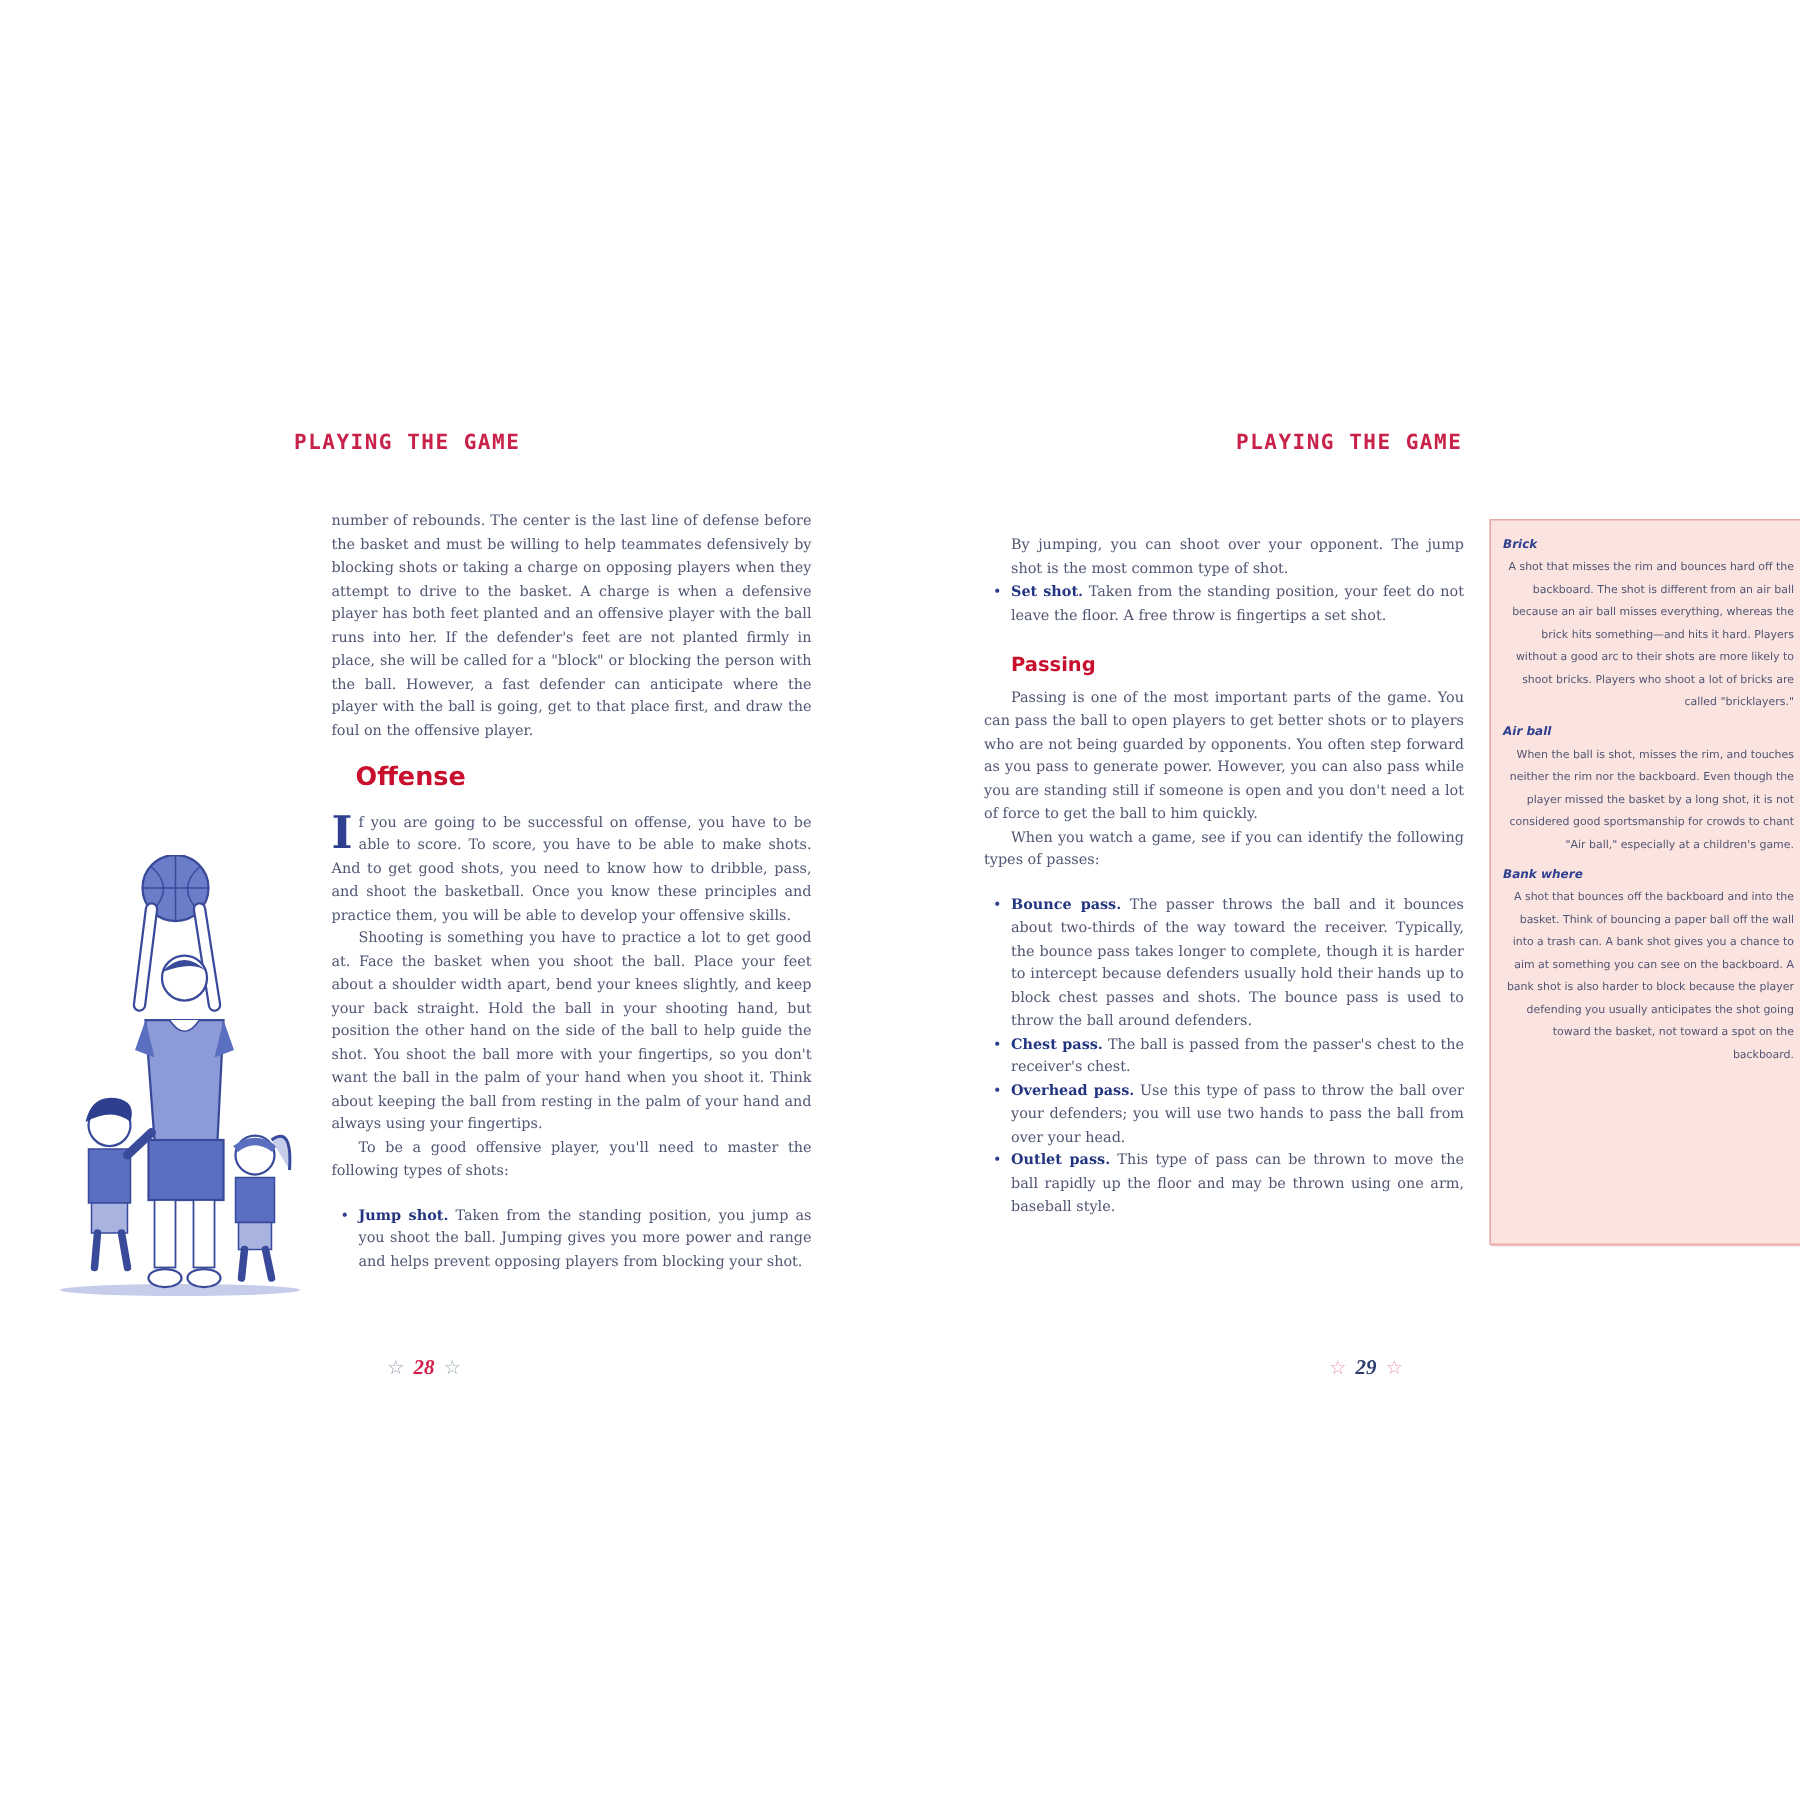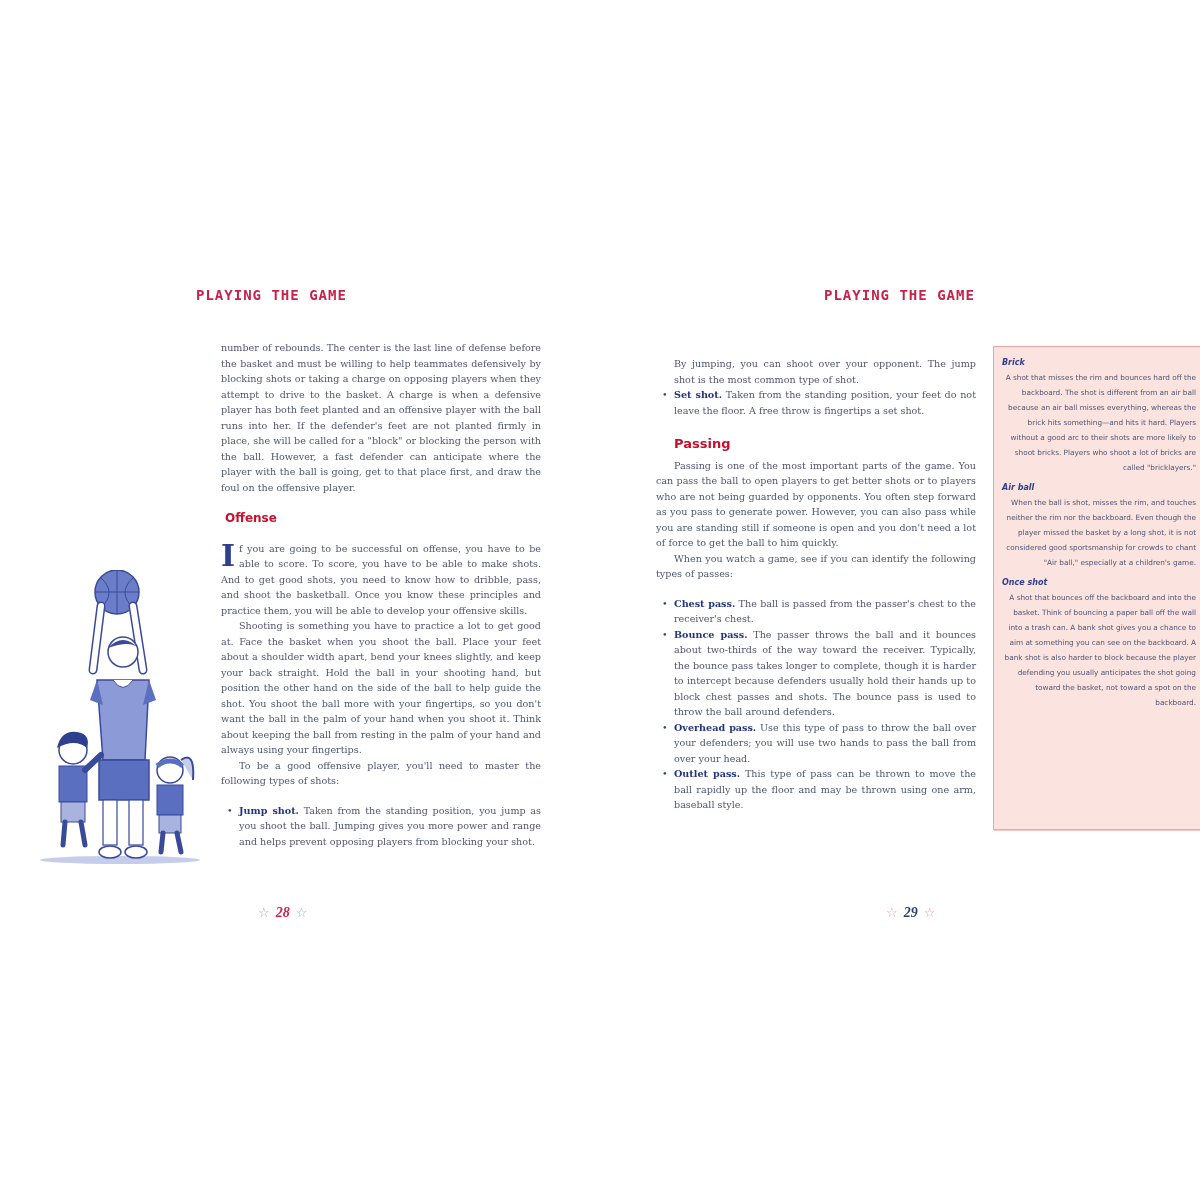--- a/index.html
+++ b/index.html
@@ -6,21 +6,21 @@
   body { width:1200px; height:1200px; position:relative; overflow:hidden;
          font-family:"DejaVu Serif", serif; color:#4a4f6a; }
   .page { position:absolute; top:0; height:1200px; }
   .running-head { position:absolute; top:287px; font-family:"DejaVu Sans Mono", monospace;
                   font-weight:bold; font-size:14px; letter-spacing:1px; color:#c8224a;
                   text-transform:uppercase; white-space:nowrap; }
   .body-text { position:absolute; font-size:9.6px; line-height:15.5px; color:#4f5572; }
   .body-text p { margin:0; text-align:justify; }
   .indent { text-indent:18px; }
   .section-title { font-family:"DejaVu Sans", sans-serif; font-weight:bold; color:#c8102e; margin:0; }
-  .h-offense { font-size:12px; margin:16px 0 14px 4px; }
+  .h-offense { font-size:17px; margin:16px 0 14px 16px; }
   .h-passing { font-size:13px; margin:18px 0 6px 18px; }
   .dropcap { float:left; font-size:30px; line-height:26px; color:#2e3f8f; font-weight:bold;
              margin:2px 4px 0 0; font-family:"DejaVu Serif", serif; }
   ul.bullets { list-style:none; margin:0; padding:0 0 0 18px; }
   ul.bullets li { position:relative; text-align:justify; }
   ul.bullets li::before { content:"•"; position:absolute; left:-12px; color:#2e3f8f; }
   .term { font-weight:bold; color:#233580; }
   .folio { position:absolute; top:904px; font-size:14px; white-space:nowrap; }
   .star { color:#9aa0b5; font-family:"DejaVu Sans", sans-serif; font-size:13px; }
   .star.pink { color:#e8a0b0; }
@@ -103,22 +103,22 @@
 
   <div class="body-text" style="left:56px;top:356px;width:320px;">
     <p style="padding-left:18px;">By jumping, you can shoot over your opponent. The jump shot is the most common type of shot.</p>
     <ul class="bullets">
       <li><span class="term">Set shot.</span><span> Taken from the standing position, your feet do not leave the floor. A free throw is fingertips a set shot.</span></li>
     </ul>
     <h3 class="section-title h-passing">Passing</h3>
     <p class="indent">Passing is one of the most important parts of the game. You can pass the ball to open players to get better shots or to players who are not being guarded by opponents. You often step forward as you pass to generate power. However, you can also pass while you are standing still if someone is open and you don't need a lot of force to get the ball to him quickly.</p>
     <p class="indent">When you watch a game, see if you can identify the following types of passes:</p>
     <ul class="bullets" style="margin-top:14px;">
+      <li><span class="term">Bounce pass.</span><span> The passer throws the ball and it bounces about two-thirds of the way toward the receiver. Typically, the bounce pass takes longer to complete, though it is harder to intercept because defenders usually hold their hands up to block chest passes and shots. The bounce pass is used to throw the ball around defenders.</span></li>
       <li><span class="term">Chest pass.</span><span> The ball is passed from the passer's chest to the receiver's chest.</span></li>
-      <li><span class="term">Bounce pass.</span><span> The passer throws the ball and it bounces about two-thirds of the way toward the receiver. Typically, the bounce pass takes longer to complete, though it is harder to intercept because defenders usually hold their hands up to block chest passes and shots. The bounce pass is used to throw the ball around defenders.</span></li>
       <li><span class="term">Overhead pass.</span><span> Use this type of pass to throw the ball over your defenders; you will use two hands to pass the ball from over your head.</span></li>
       <li><span class="term">Outlet pass.</span><span> This type of pass can be thrown to move the ball rapidly up the floor and may be thrown using one arm, baseball style.</span></li>
     </ul>
   </div>
 
   <div class="folio" style="left:286px;">
     <span class="star pink">☆</span><span class="pnum" style="color:#2e3f6f;">29</span><span class="star pink">☆</span>
   </div>
 </div>
 
@@ -126,16 +126,16 @@
 <div class="wtk-box">
   <div>
     <div class="wtk-term">Brick</div>
     <div class="wtk-def">A shot that misses the rim and bounces hard off the backboard. The shot is different from an air ball because an air ball misses everything, whereas the brick hits something—and hits it hard. Players without a good arc to their shots are more likely to shoot bricks. Players who shoot a lot of bricks are called "bricklayers."</div>
   </div>
   <div>
     <div class="wtk-term">Air ball</div>
     <div class="wtk-def">When the ball is shot, misses the rim, and touches neither the rim nor the backboard. Even though the player missed the basket by a long shot, it is not considered good sportsmanship for crowds to chant "Air ball," especially at a children's game.</div>
   </div>
   <div>
-    <div class="wtk-term">Once shot</div>
+    <div class="wtk-term">Bank where</div>
     <div class="wtk-def">A shot that bounces off the backboard and into the basket. Think of bouncing a paper ball off the wall into a trash can. A bank shot gives you a chance to aim at something you can see on the backboard. A bank shot is also harder to block because the player defending you usually anticipates the shot going toward the basket, not toward a spot on the backboard.</div>
   </div>
 </div>
 
 </body></html>

